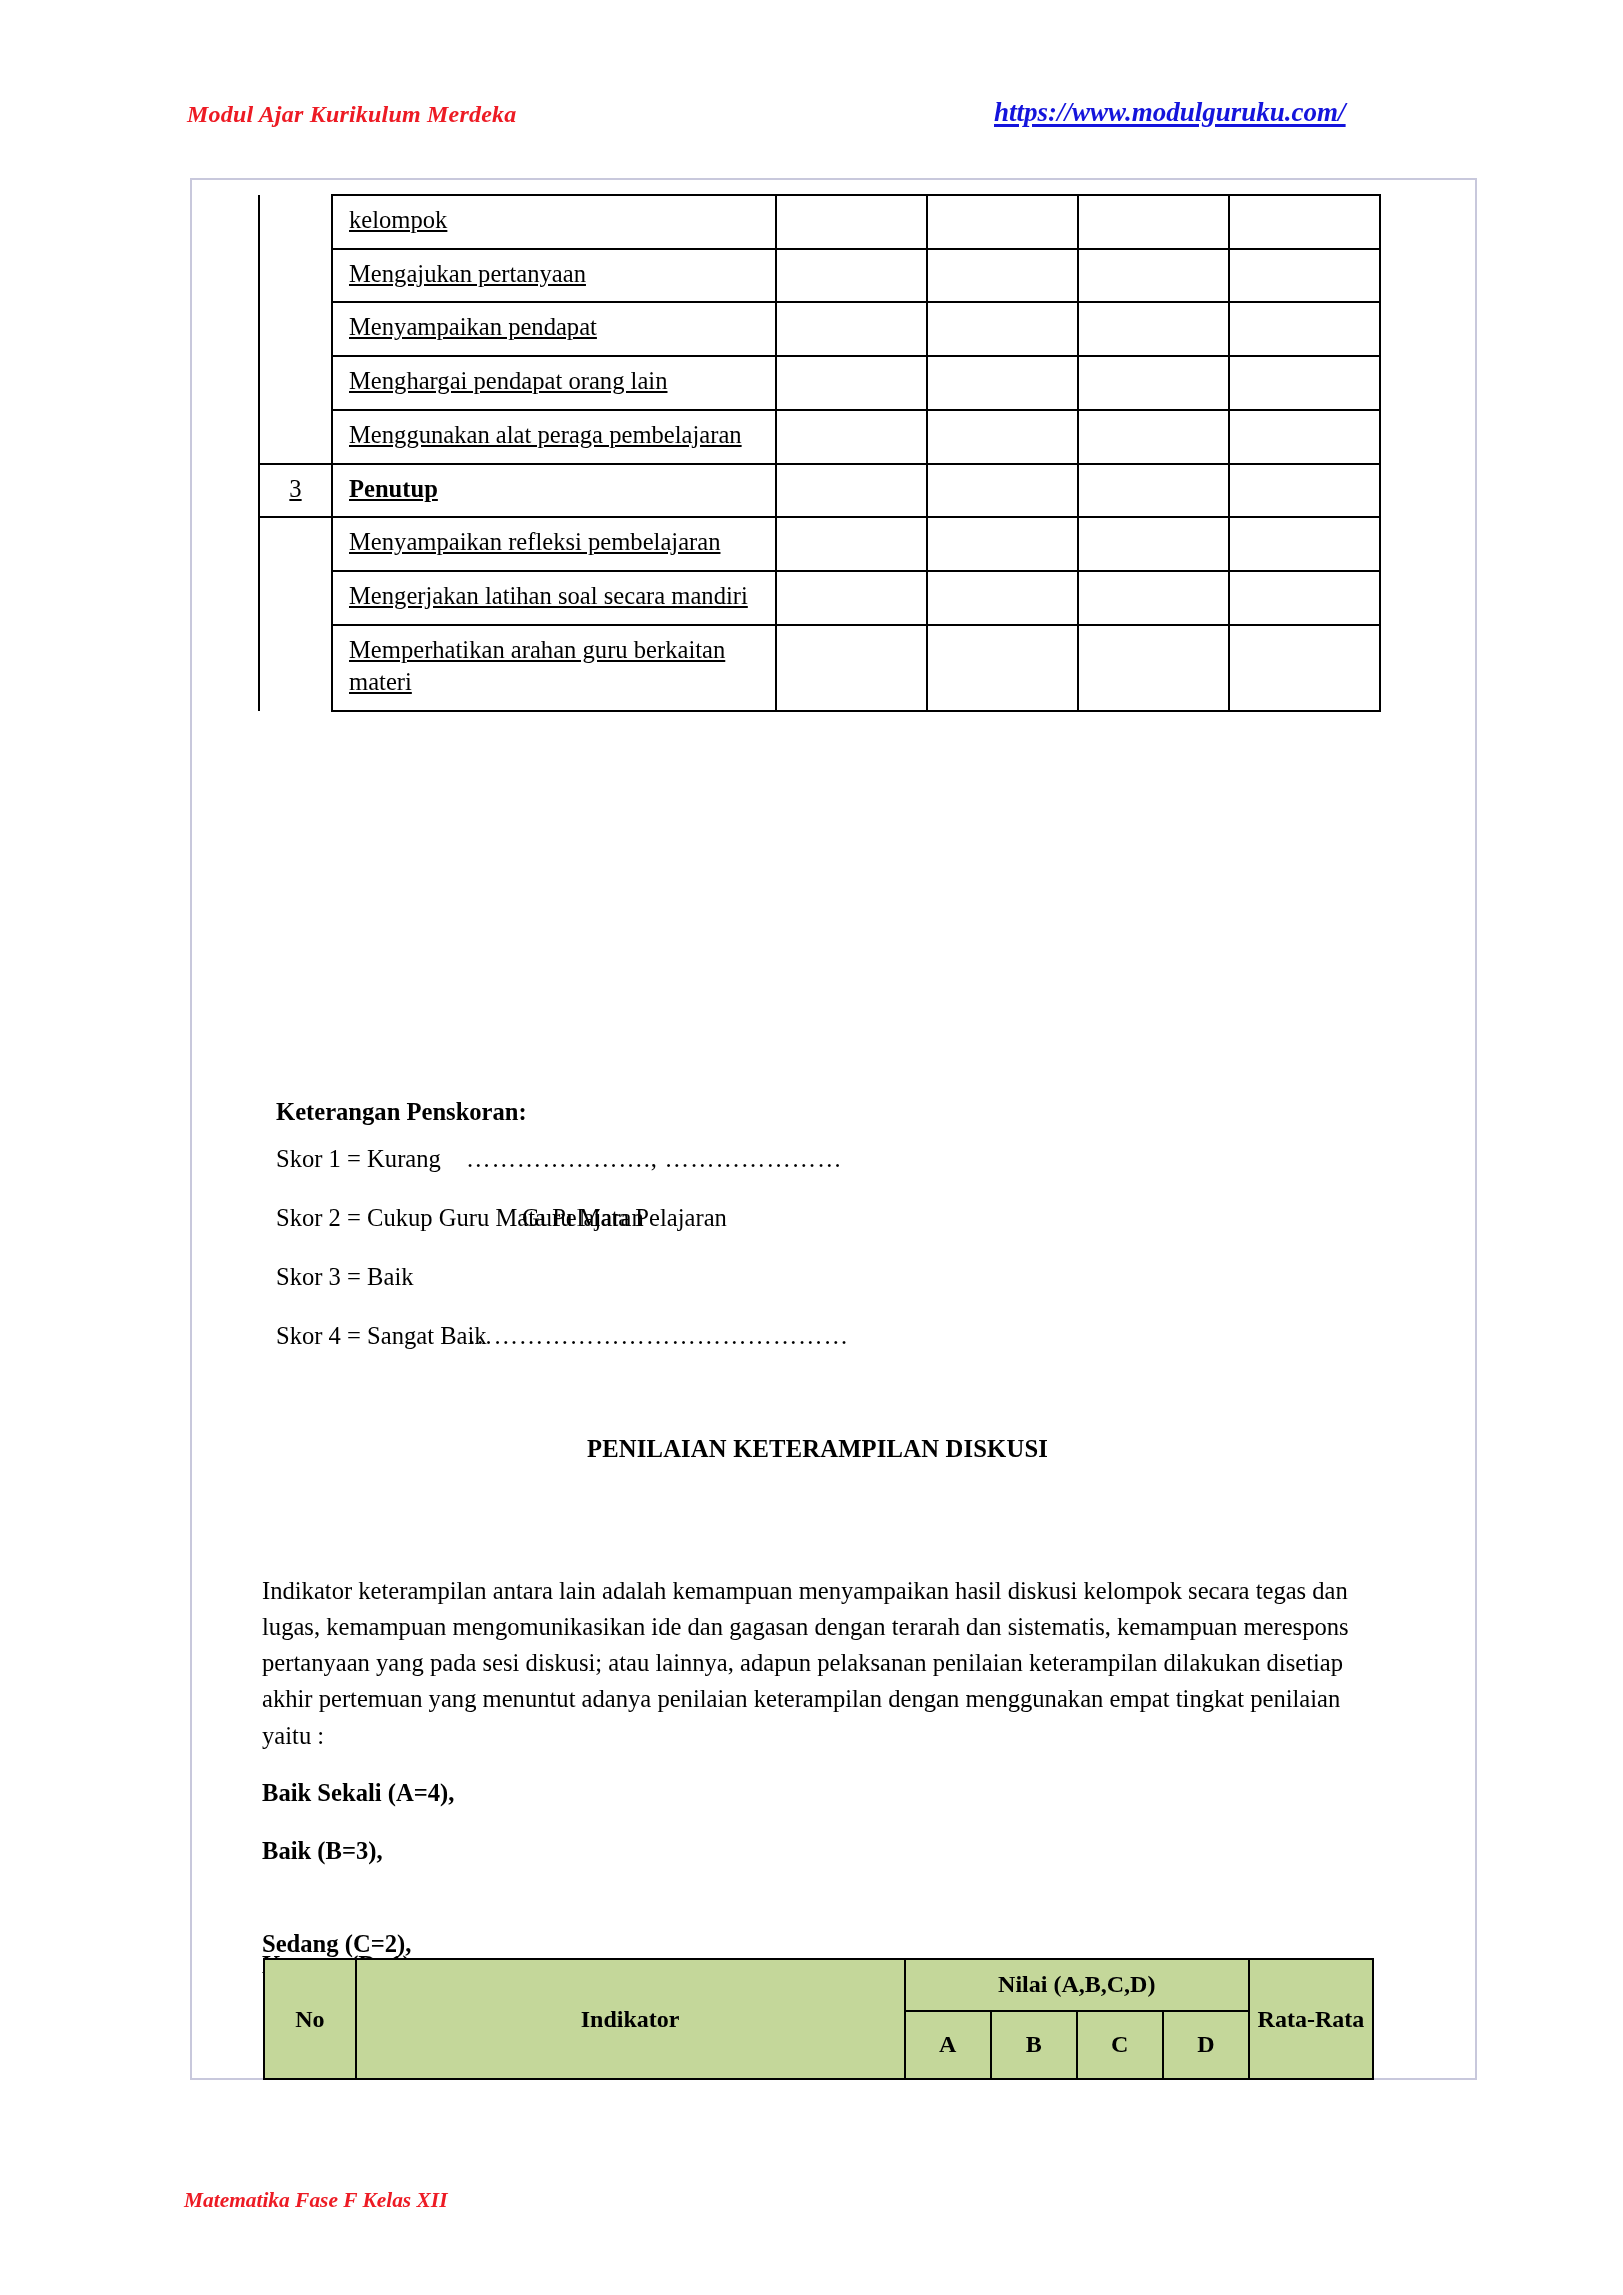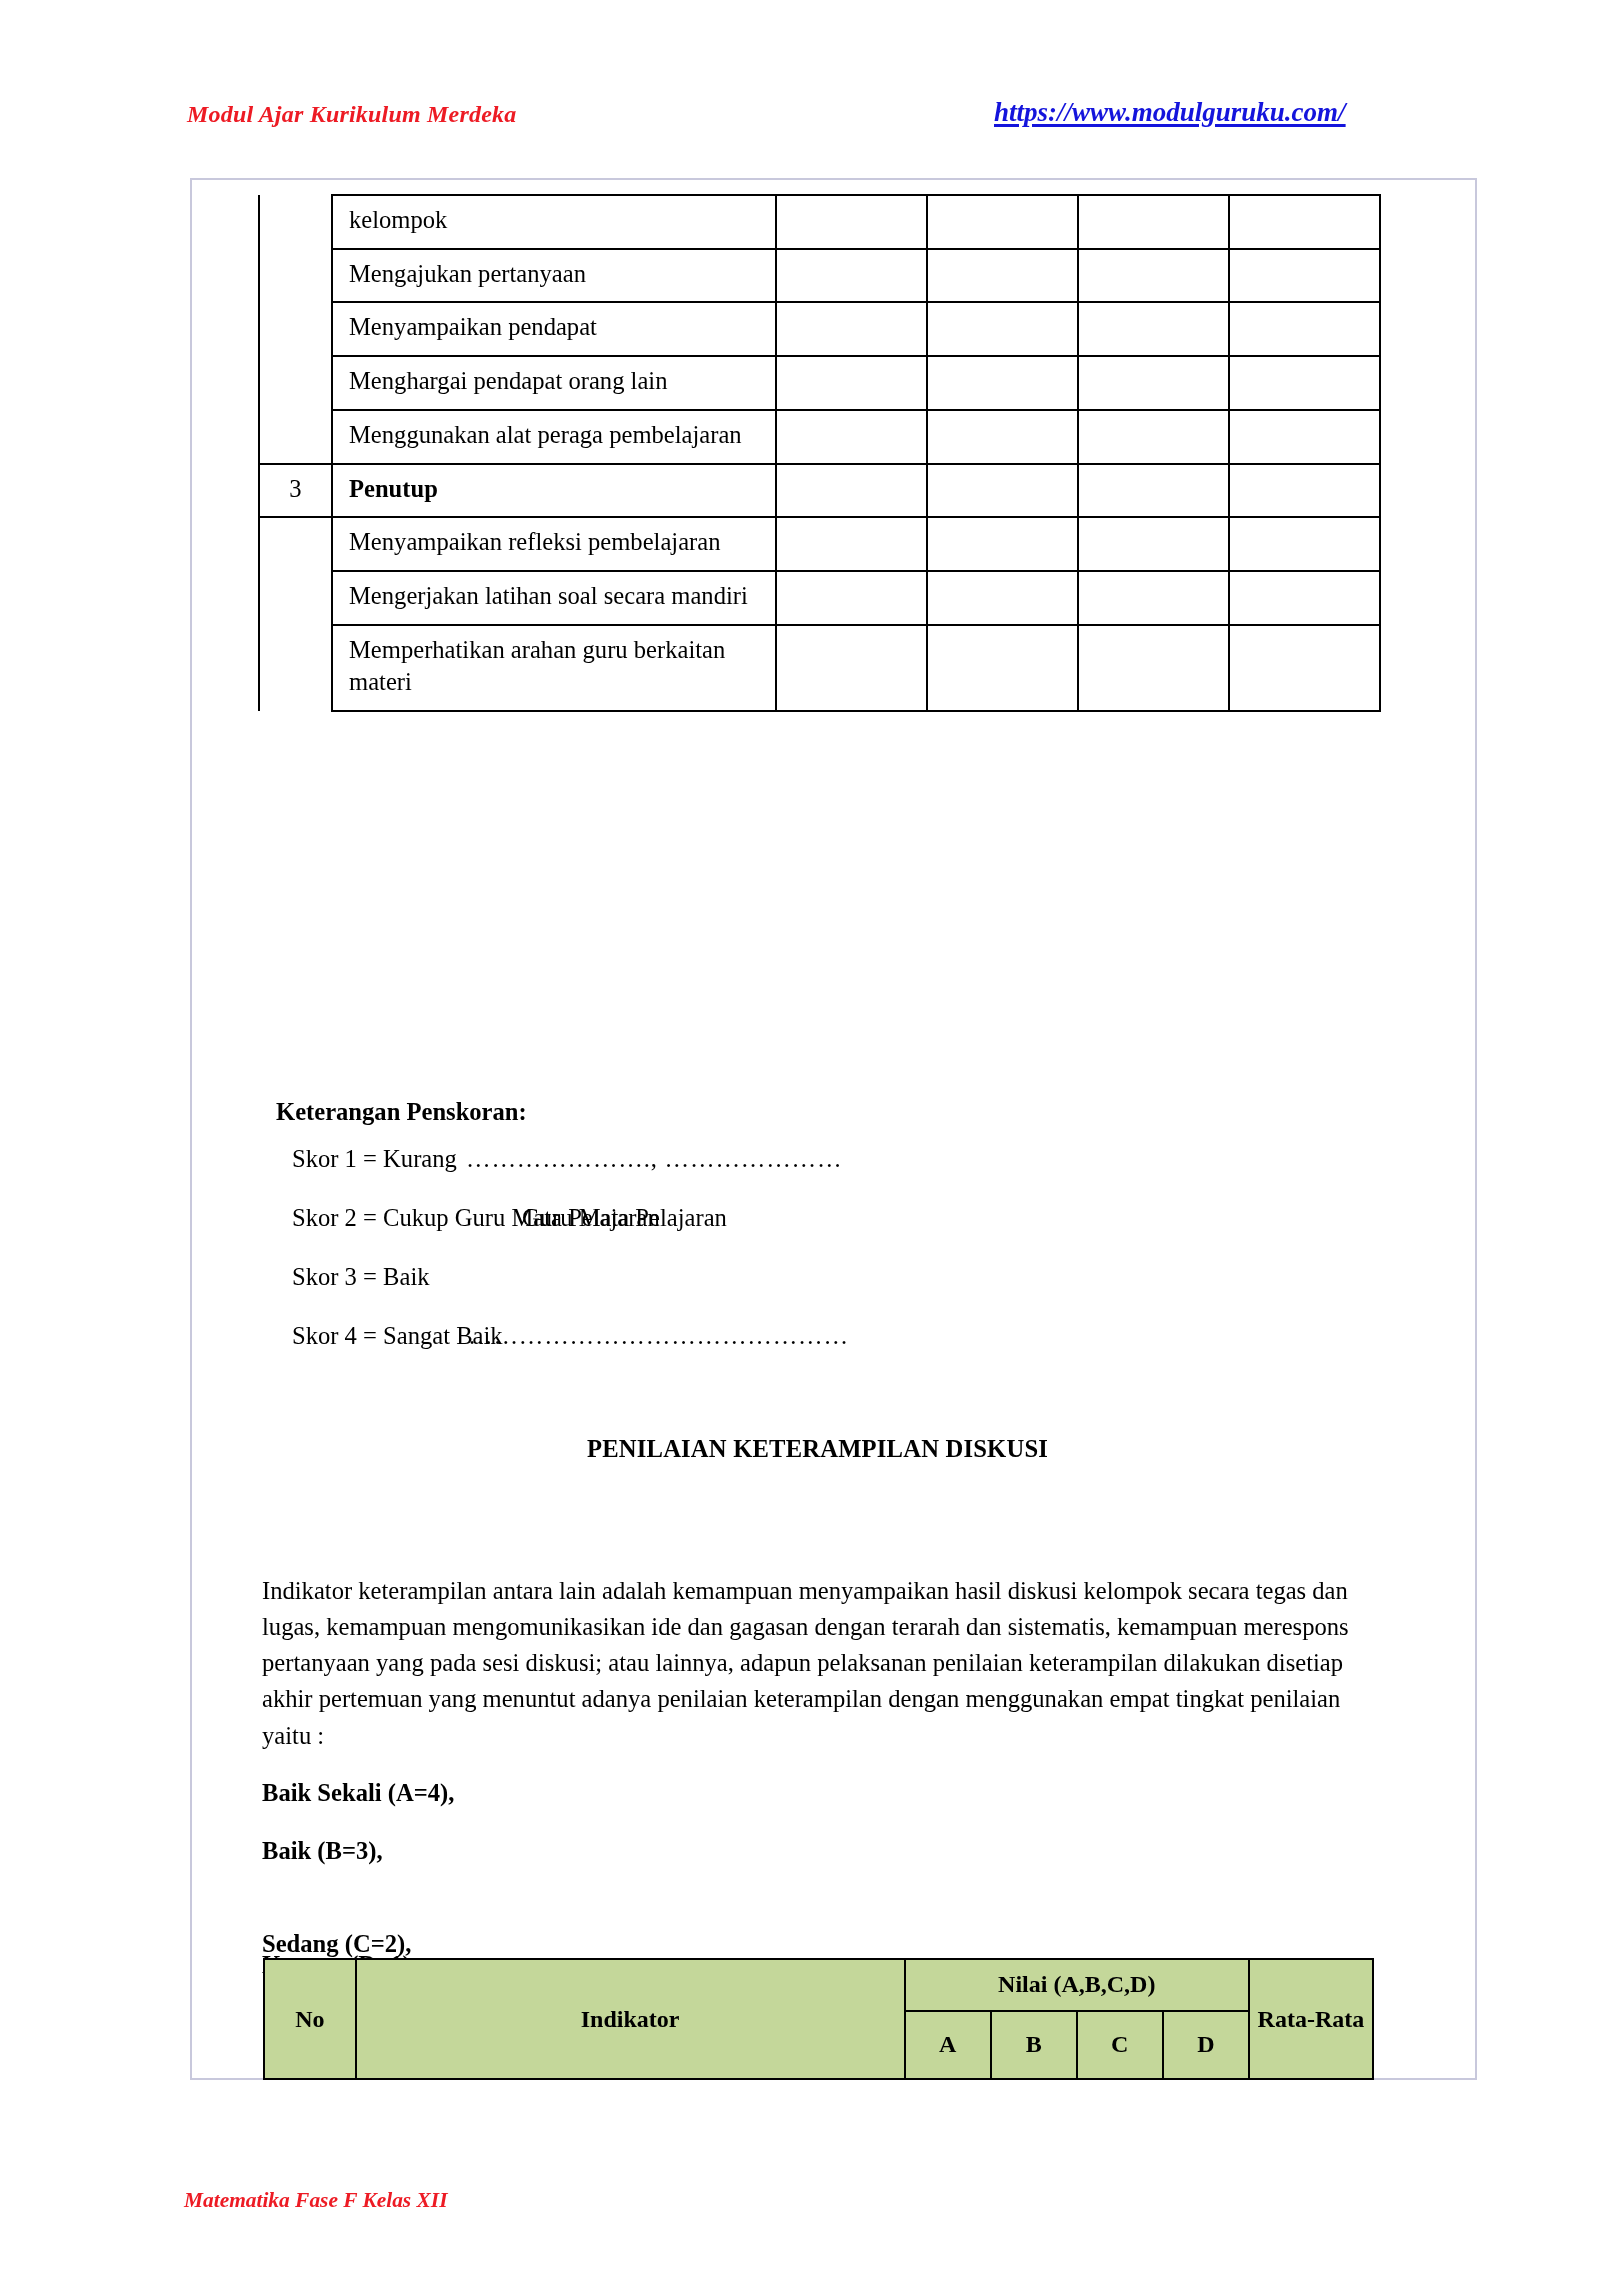--- a/index.html
+++ b/index.html
@@ -84,20 +84,21 @@
     table-layout: fixed;
     width: 1119px;
   }
   #obs-table td {
     border: 2px solid #000;
     padding: 8px 16px 11px 16px;
     font-size: 24.6px;
     line-height: 1.33;
     vertical-align: top;
     box-sizing: border-box;
+    text-decoration: underline;
   }
   #obs-table td.no-cell {
     text-align: center;
     padding-left: 0;
     padding-right: 0;
     vertical-align: middle;
   }
   #obs-table td.blank-left {
     border-top: none;
     border-bottom: none;
@@ -119,21 +120,21 @@
   #keterangan .k-title {
     font-size: 24.6px;
     font-weight: bold;
     margin-bottom: 19px;
   }
   .k-row {
     position: relative;
     height: 59px;
     font-size: 24.6px;
   }
-  .k-left { position: absolute; left: 16px; top: 0; white-space: nowrap; }
+  .k-left { position: absolute; left: 0; top: 0; white-space: nowrap; }
   .k-right { position: absolute; top: 0; white-space: nowrap; }
   .dots { letter-spacing: 0.8px; }
 
   
   #penilaian-heading {
     position: absolute;
     left: 258px;
     top: 1435px;
     width: 1119px;
     text-align: center;

